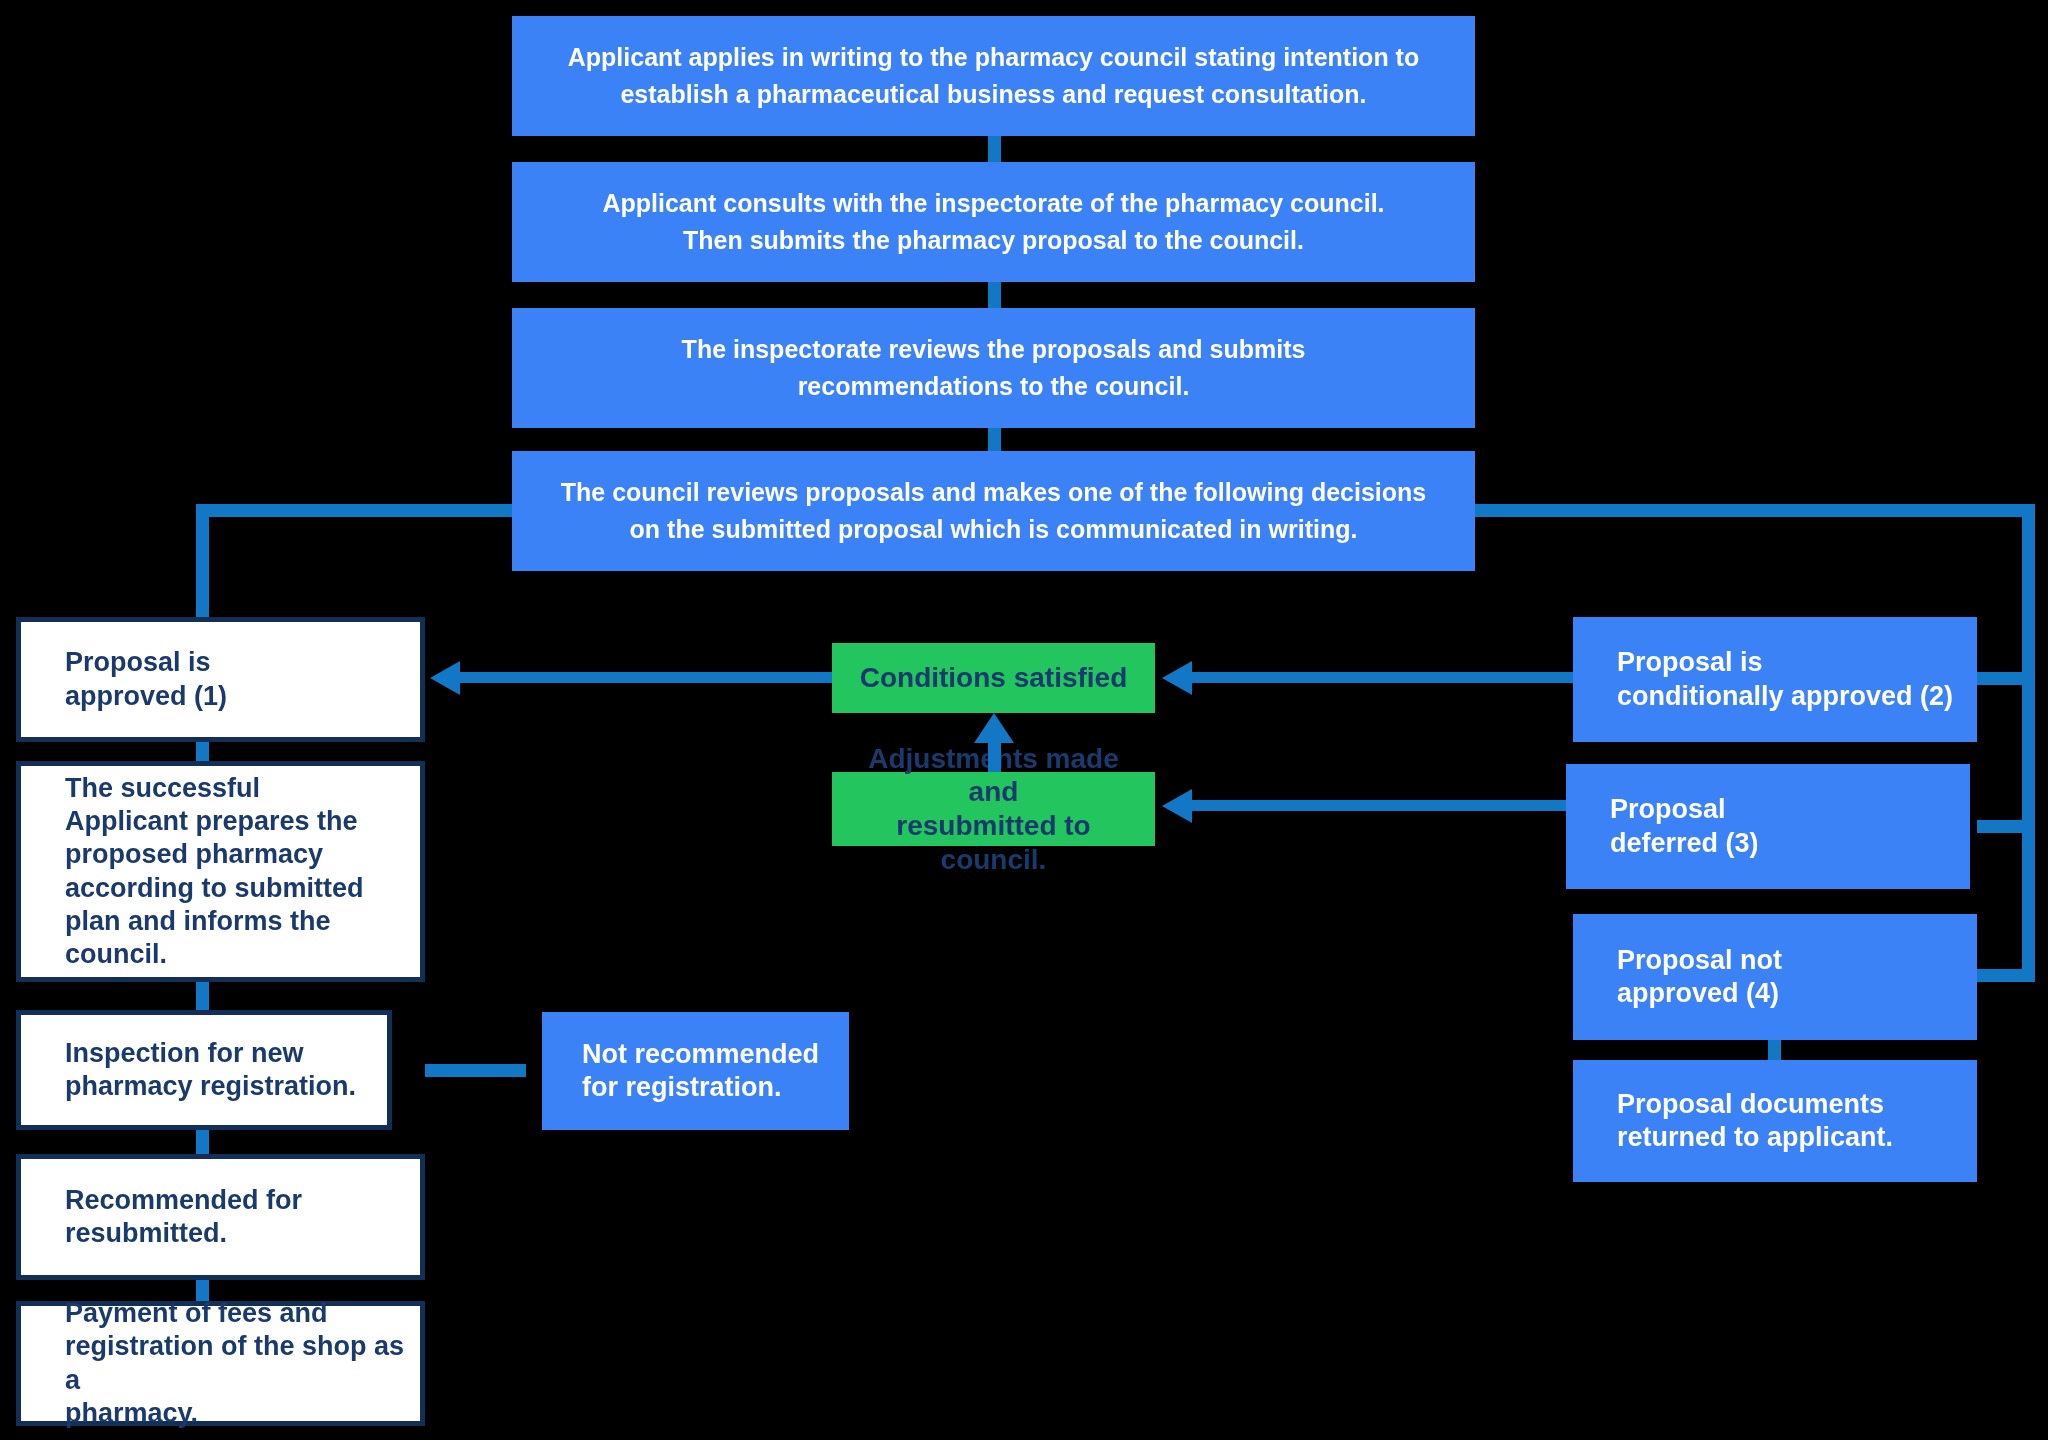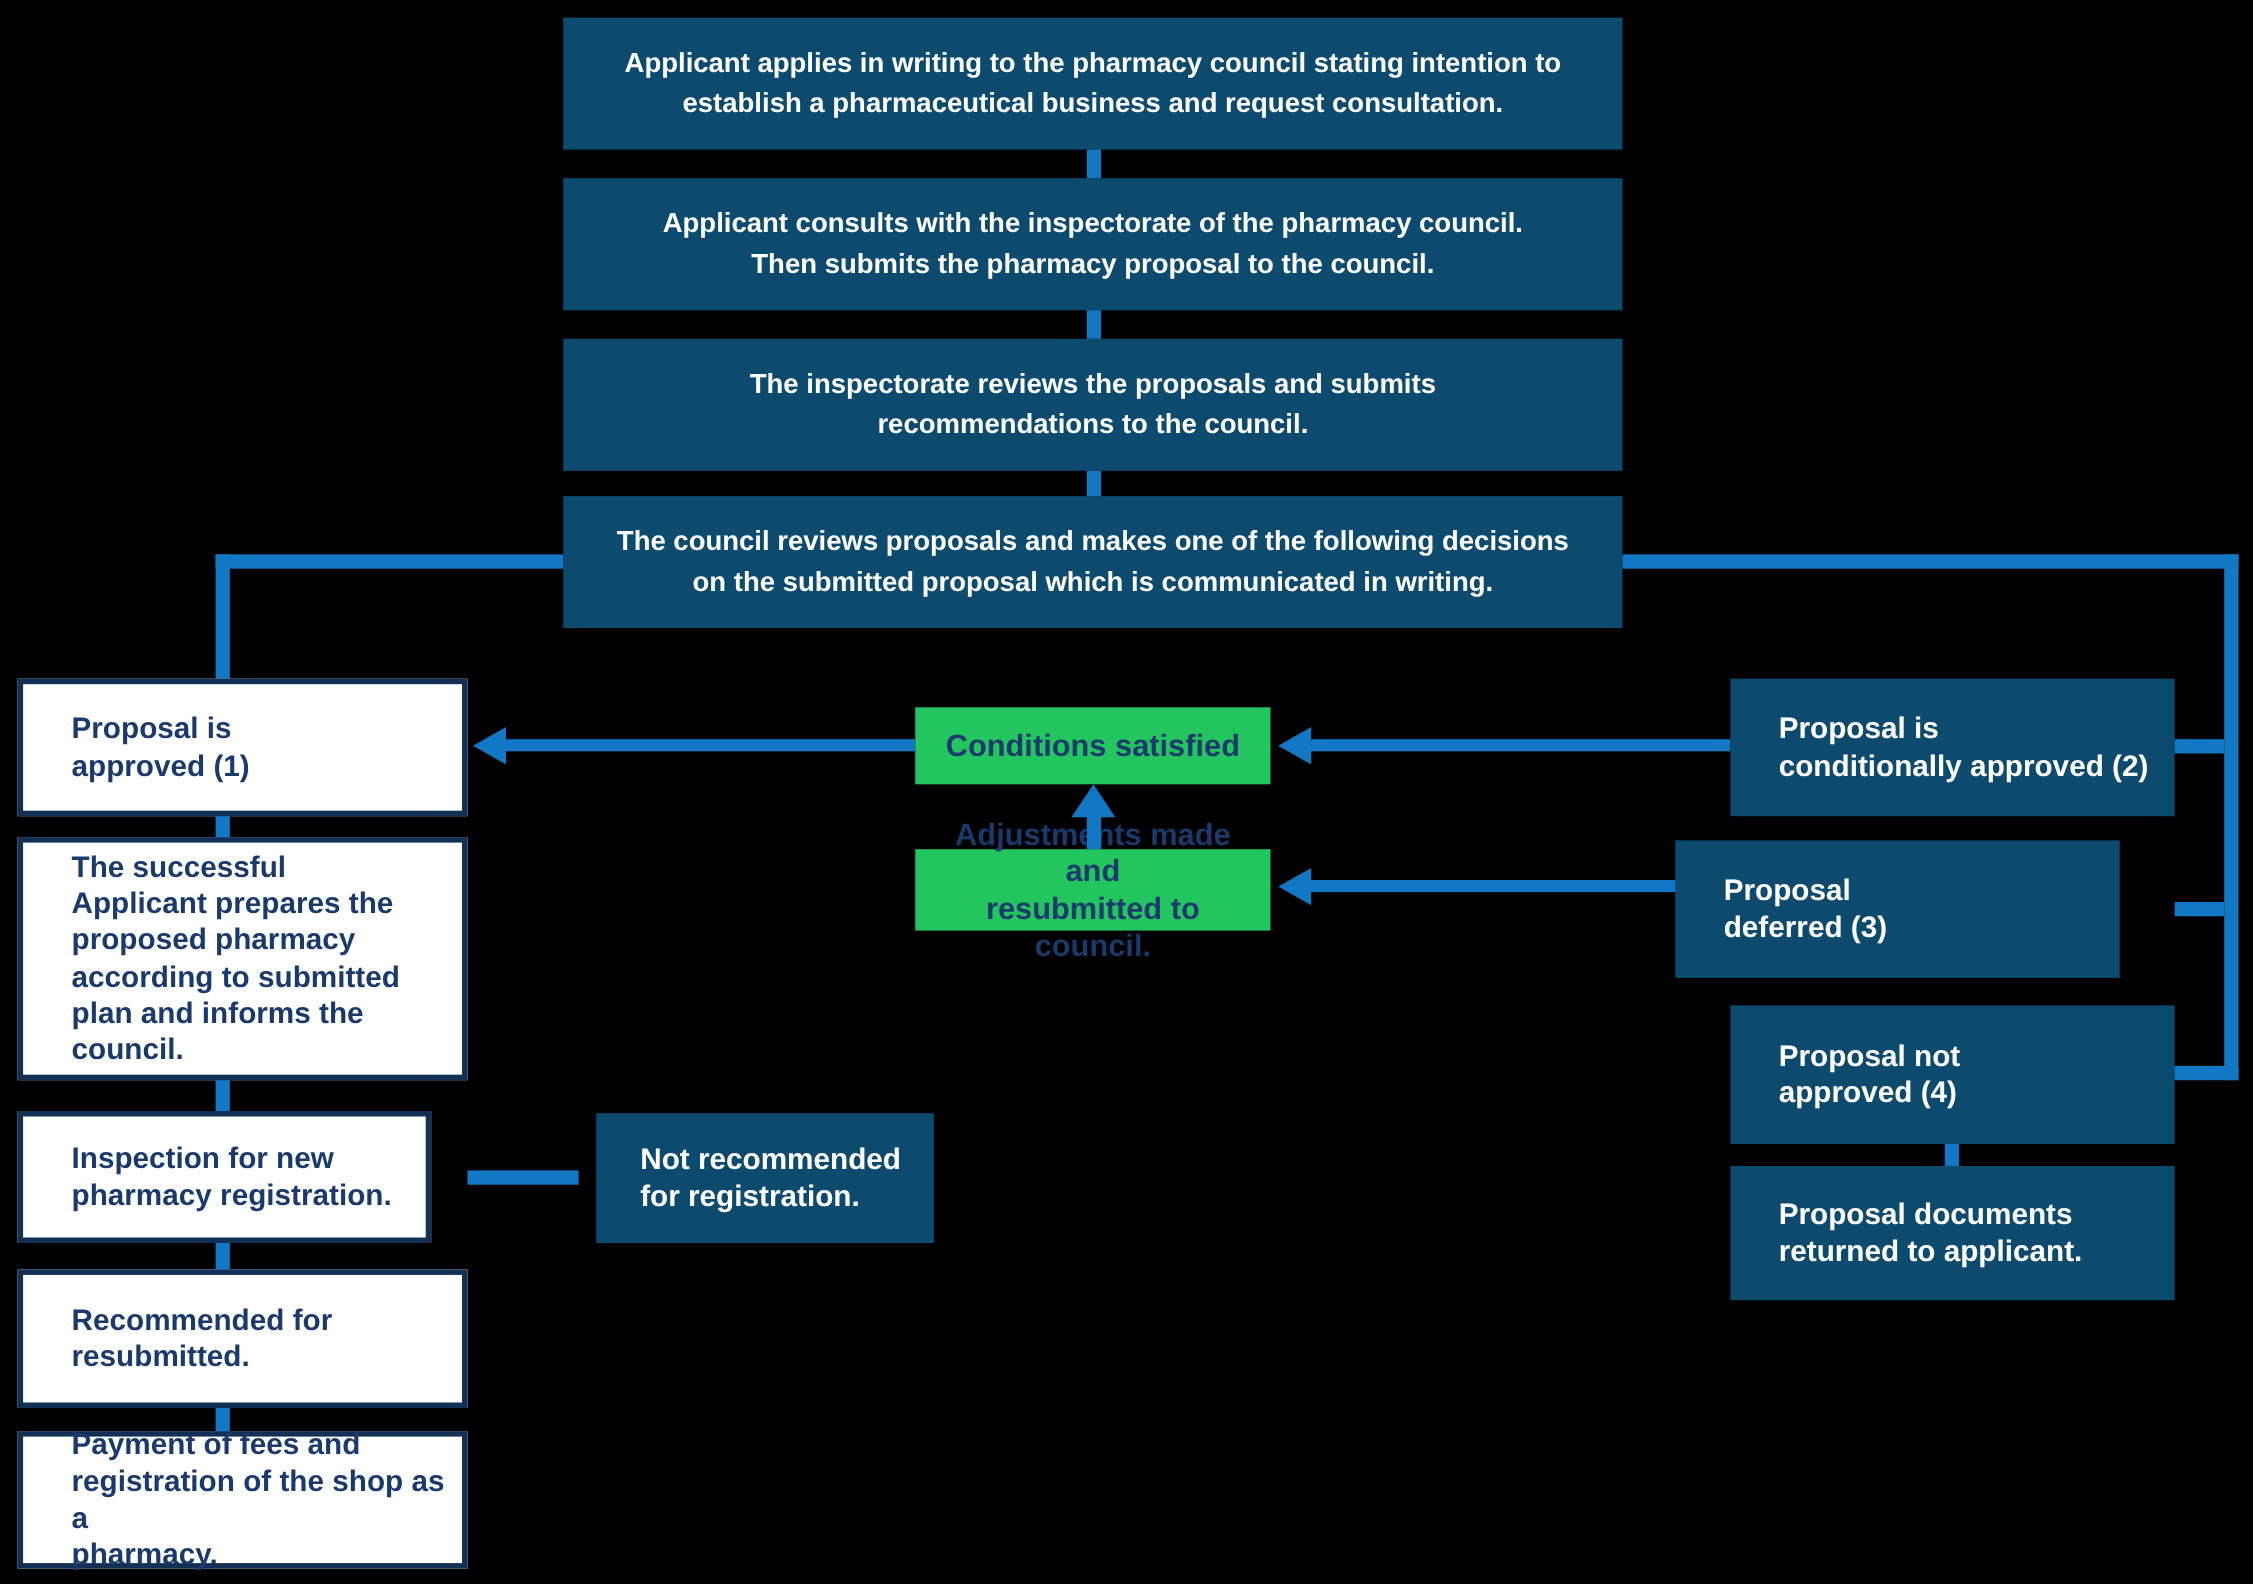--- a/index.html
+++ b/index.html
@@ -18,21 +18,21 @@
   }
   .box {
     position: absolute;
     box-sizing: border-box;
     display: flex;
     align-items: center;
     white-space: pre-line;
     font-weight: bold;
   }
   .navy {
-    background: #0c4a6e;
+    background: #3b82f6;
     color: #ffffff;
   }
   .white {
     background: #ffffff;
     color: #1a3a6b;
     border: 5px solid #122f55;
   }
   .yellow {
     background: #22c55e;
     color: #1a3a6b;
@@ -134,21 +134,21 @@
   <div class="arrowhead-left" style="left:1162px; top:661px;"></div>
 
   <div class="line" style="left:1190px; top:800px; width:383px; height:11px;"></div>
   <div class="arrowhead-left" style="left:1162px; top:789px;"></div>
 
   <div class="line" style="left:988px; top:741px; width:13px; height:31px;"></div>
   <div class="arrowhead-up" style="left:974px; top:713px;"></div>
 
   <div class="box navy side-txt" style="left:1573px; top:617px;  width:404px; height:125px;">Proposal is
 conditionally approved (2)</div>
-  <div class="box navy side-txt" style="left:1523px; top:764px;  width:404px; height:125px;">Proposal
+  <div class="box navy side-txt" style="left:1566px; top:764px;  width:404px; height:125px;">Proposal
 deferred (3)</div>
   <div class="box navy side-txt" style="left:1573px; top:914px;  width:404px; height:126px;">Proposal not
 approved (4)</div>
   <div class="box navy side-txt" style="left:1573px; top:1060px; width:404px; height:122px;">Proposal documents
 returned to applicant.</div>
 
   <div class="line" style="left:1475px; top:504px; width:560px; height:13px;"></div>
   <div class="line" style="left:2022px; top:504px; width:13px; height:478px;"></div>
   <div class="line" style="left:1977px; top:672px; width:45px; height:13px;"></div>
   <div class="line" style="left:1977px; top:820px; width:45px; height:13px;"></div>

